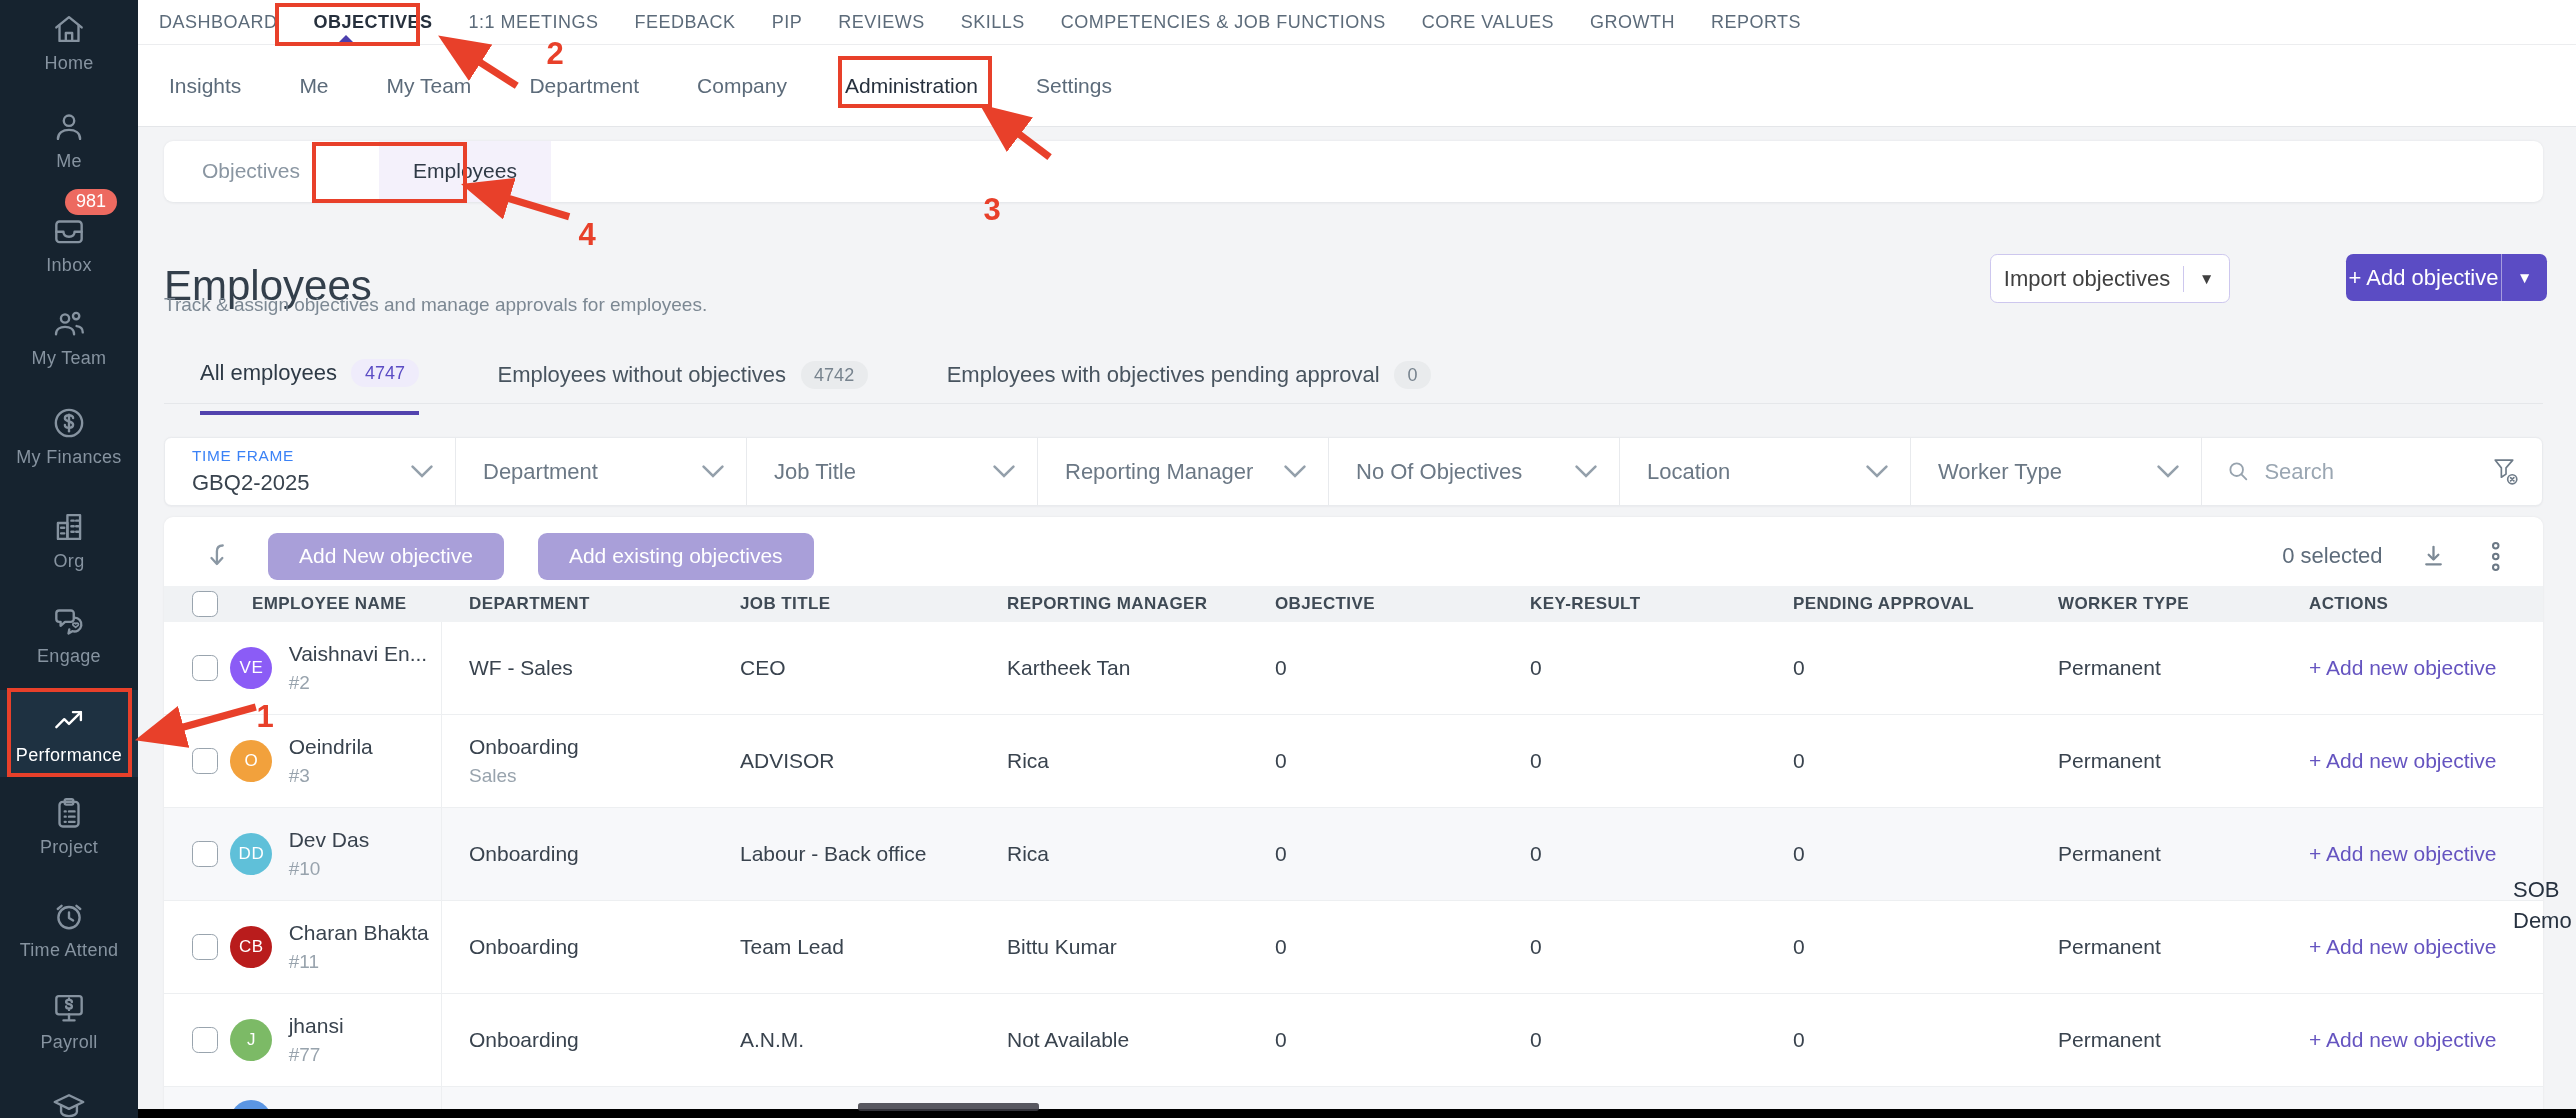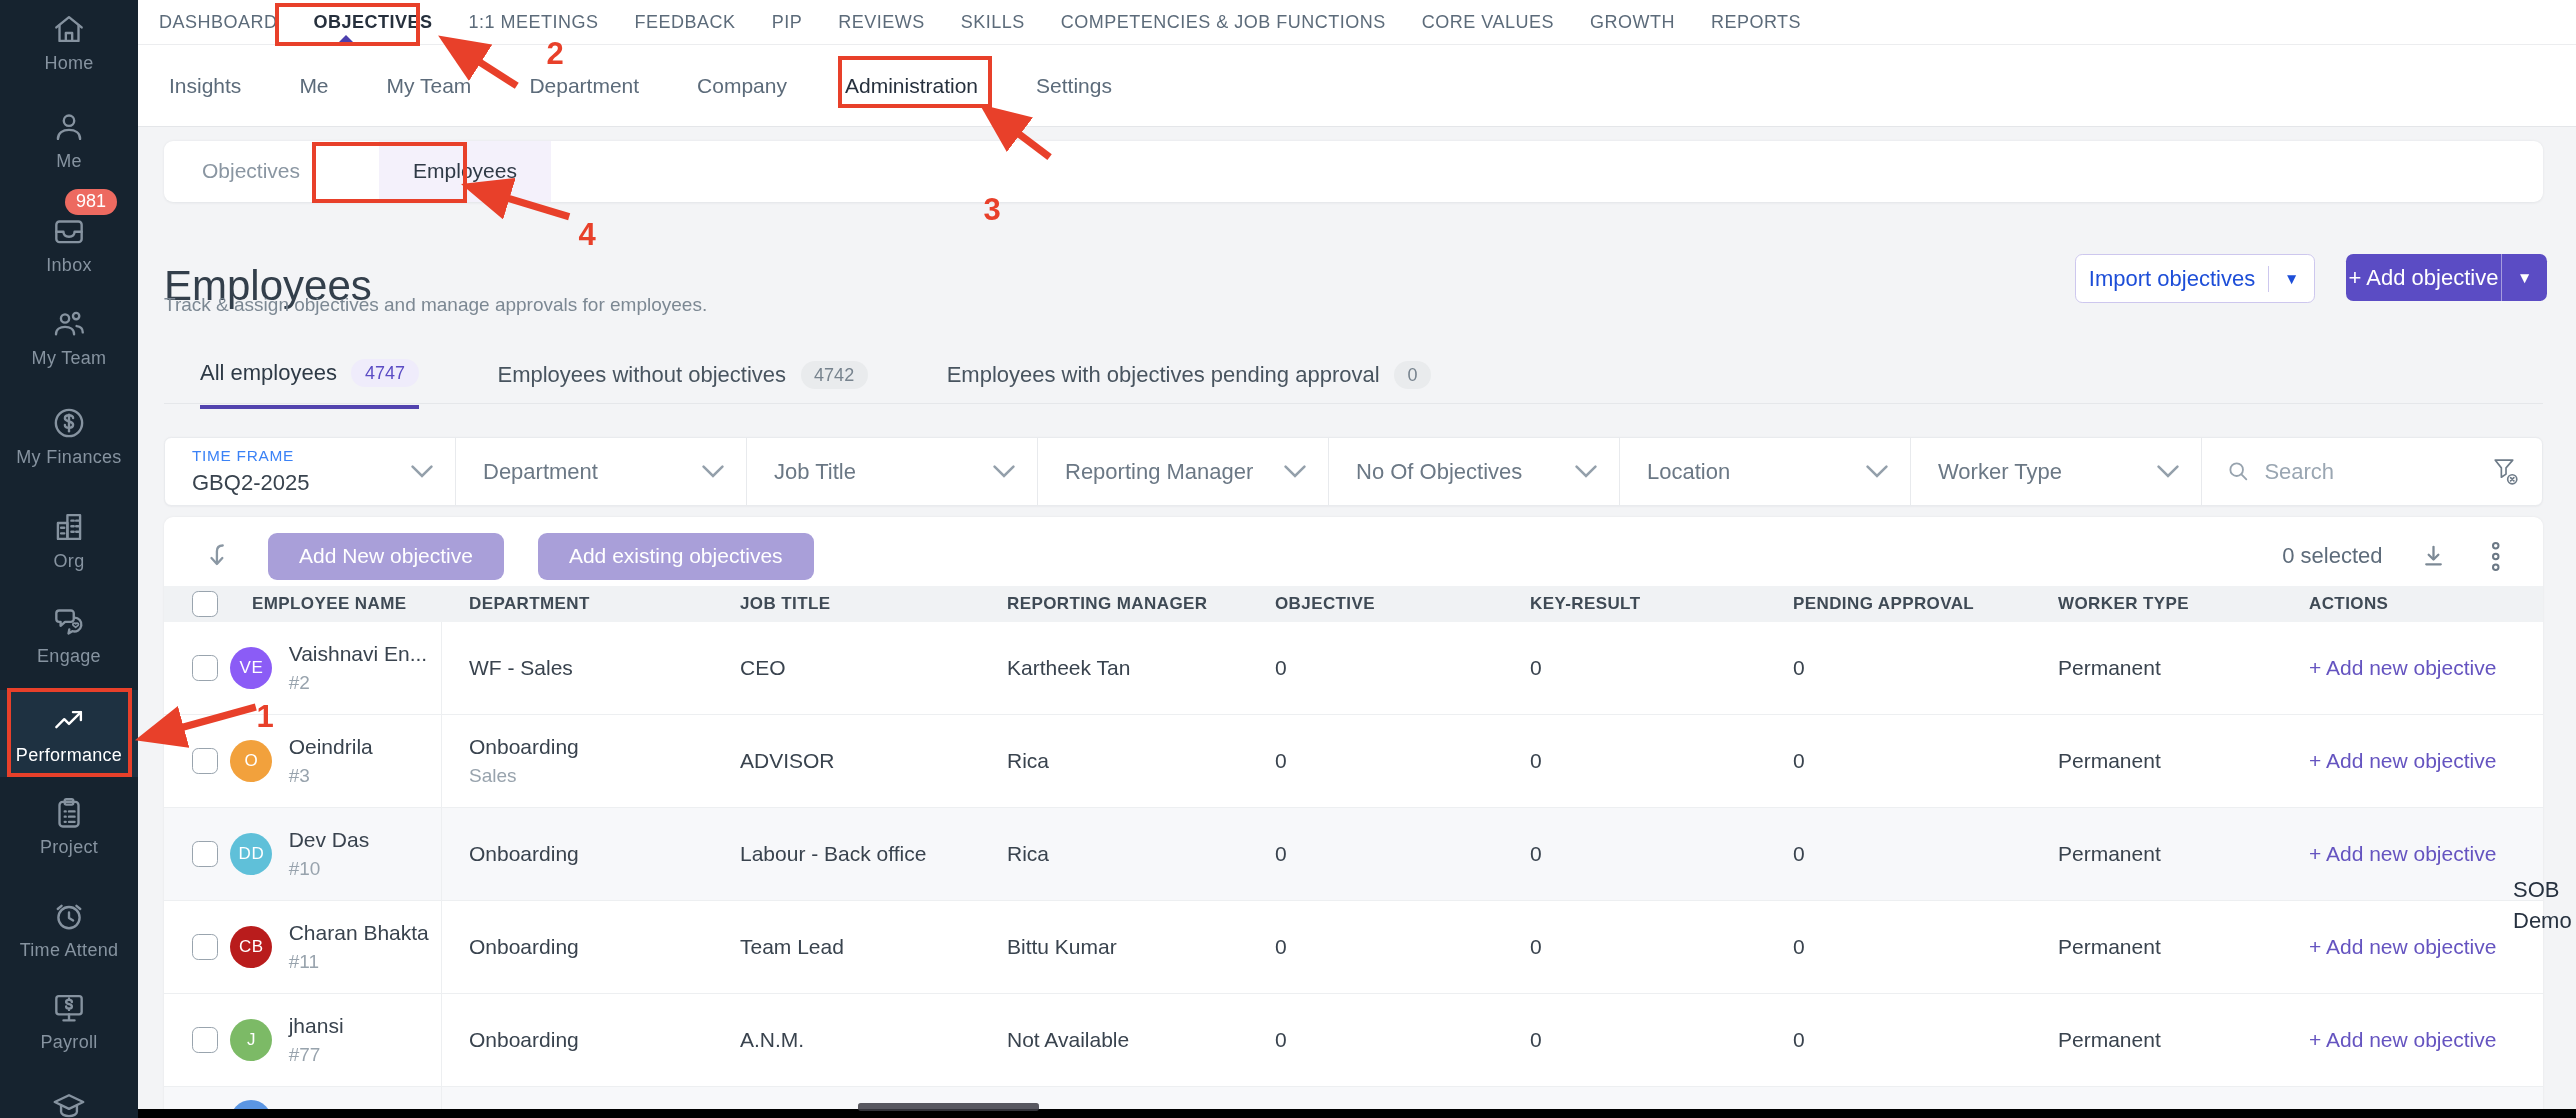--- a/index.html
+++ b/index.html
@@ -34,29 +34,29 @@
   .module-card{position:absolute;left:26px;top:14.5px;width:2379px;height:61px;background:#fff;
                border-radius:9px;box-shadow:0 0.9px 2.7px rgba(16,24,40,.07);display:flex;align-items:stretch;overflow:hidden;}
   .module-tab{display:flex;align-items:center;padding:0 38px;font-size:21px;color:#8A96A2;cursor:pointer;}
   .module-tab.active{background:#F4F1FB;color:#2F3A46;margin-left:41px;padding:0 34px;}
 
   .page-title{position:absolute;left:26px;top:108px;font-size:42px;color:#333F4B;font-weight:400;}
   .page-sub{position:absolute;left:26px;top:168px;font-size:19px;color:#7C8893;}
 
   .btn{position:absolute;top:128px;height:47px;display:flex;align-items:stretch;border-radius:7.2px;
        font-size:22px;cursor:pointer;overflow:hidden;}
-  .btn-import{left:1937px;width:238px;border:0.9px solid #CDC7EE;background:#fff;color:#1d4ed8;align-items:center;}
+  .btn-import{left:1852px;width:238px;border:0.9px solid #CDC7EE;background:#fff;color:#404040;align-items:center;}
   .btn-import .btn-main{flex:1;display:flex;align-items:center;justify-content:center;border-right:0.9px solid #CDC7EE;}
   .btn-add{left:2208px;width:201px;background:#5B4CC4;color:#fff;}
   .btn-add .btn-main{flex:1;display:flex;align-items:center;justify-content:center;border-right:0.9px solid rgba(255,255,255,.45);}
   .btn-caret{width:45px;display:flex;align-items:center;justify-content:center;font-size:15.4px;}
 
   
   .view-tabs{position:absolute;left:62px;top:233px;display:flex;gap:79px;z-index:2;}
-  .view-tab{display:flex;align-items:center;gap:14.5px;padding-bottom:18px;font-size:22px;color:#48545F;cursor:pointer;}
+  .view-tab{display:flex;align-items:center;gap:14.5px;padding-bottom:24px;font-size:22px;color:#48545F;cursor:pointer;}
   .view-tab.active{color:#2E3A46;border-bottom:4.5px solid #5243AE;}
   .pill{font-size:18px;padding:3.6px 13.5px;border-radius:14.5px;background:#E9EBED;color:#77838E;}
   .view-tab.active .pill{background:#EFECFB;color:#5B4CC4;}
   .tabs-divider{position:absolute;left:26px;top:277px;width:2379px;height:0.9px;background:#E5E7EA;}
 
   
   .filter-card{position:absolute;left:26px;top:311px;width:2379px;height:69px;background:#fff;border-radius:7.2px;
                border:0.9px solid #E9EBEE;box-shadow:0 0.9px 1.8px rgba(16,24,40,.04);display:grid;
                grid-template-columns:repeat(7,291px) 1fr;box-sizing:border-box;}
   .f-cell{border-right:0.9px solid #E8EAED;display:flex;align-items:center;padding:0 22px 0 27px;

